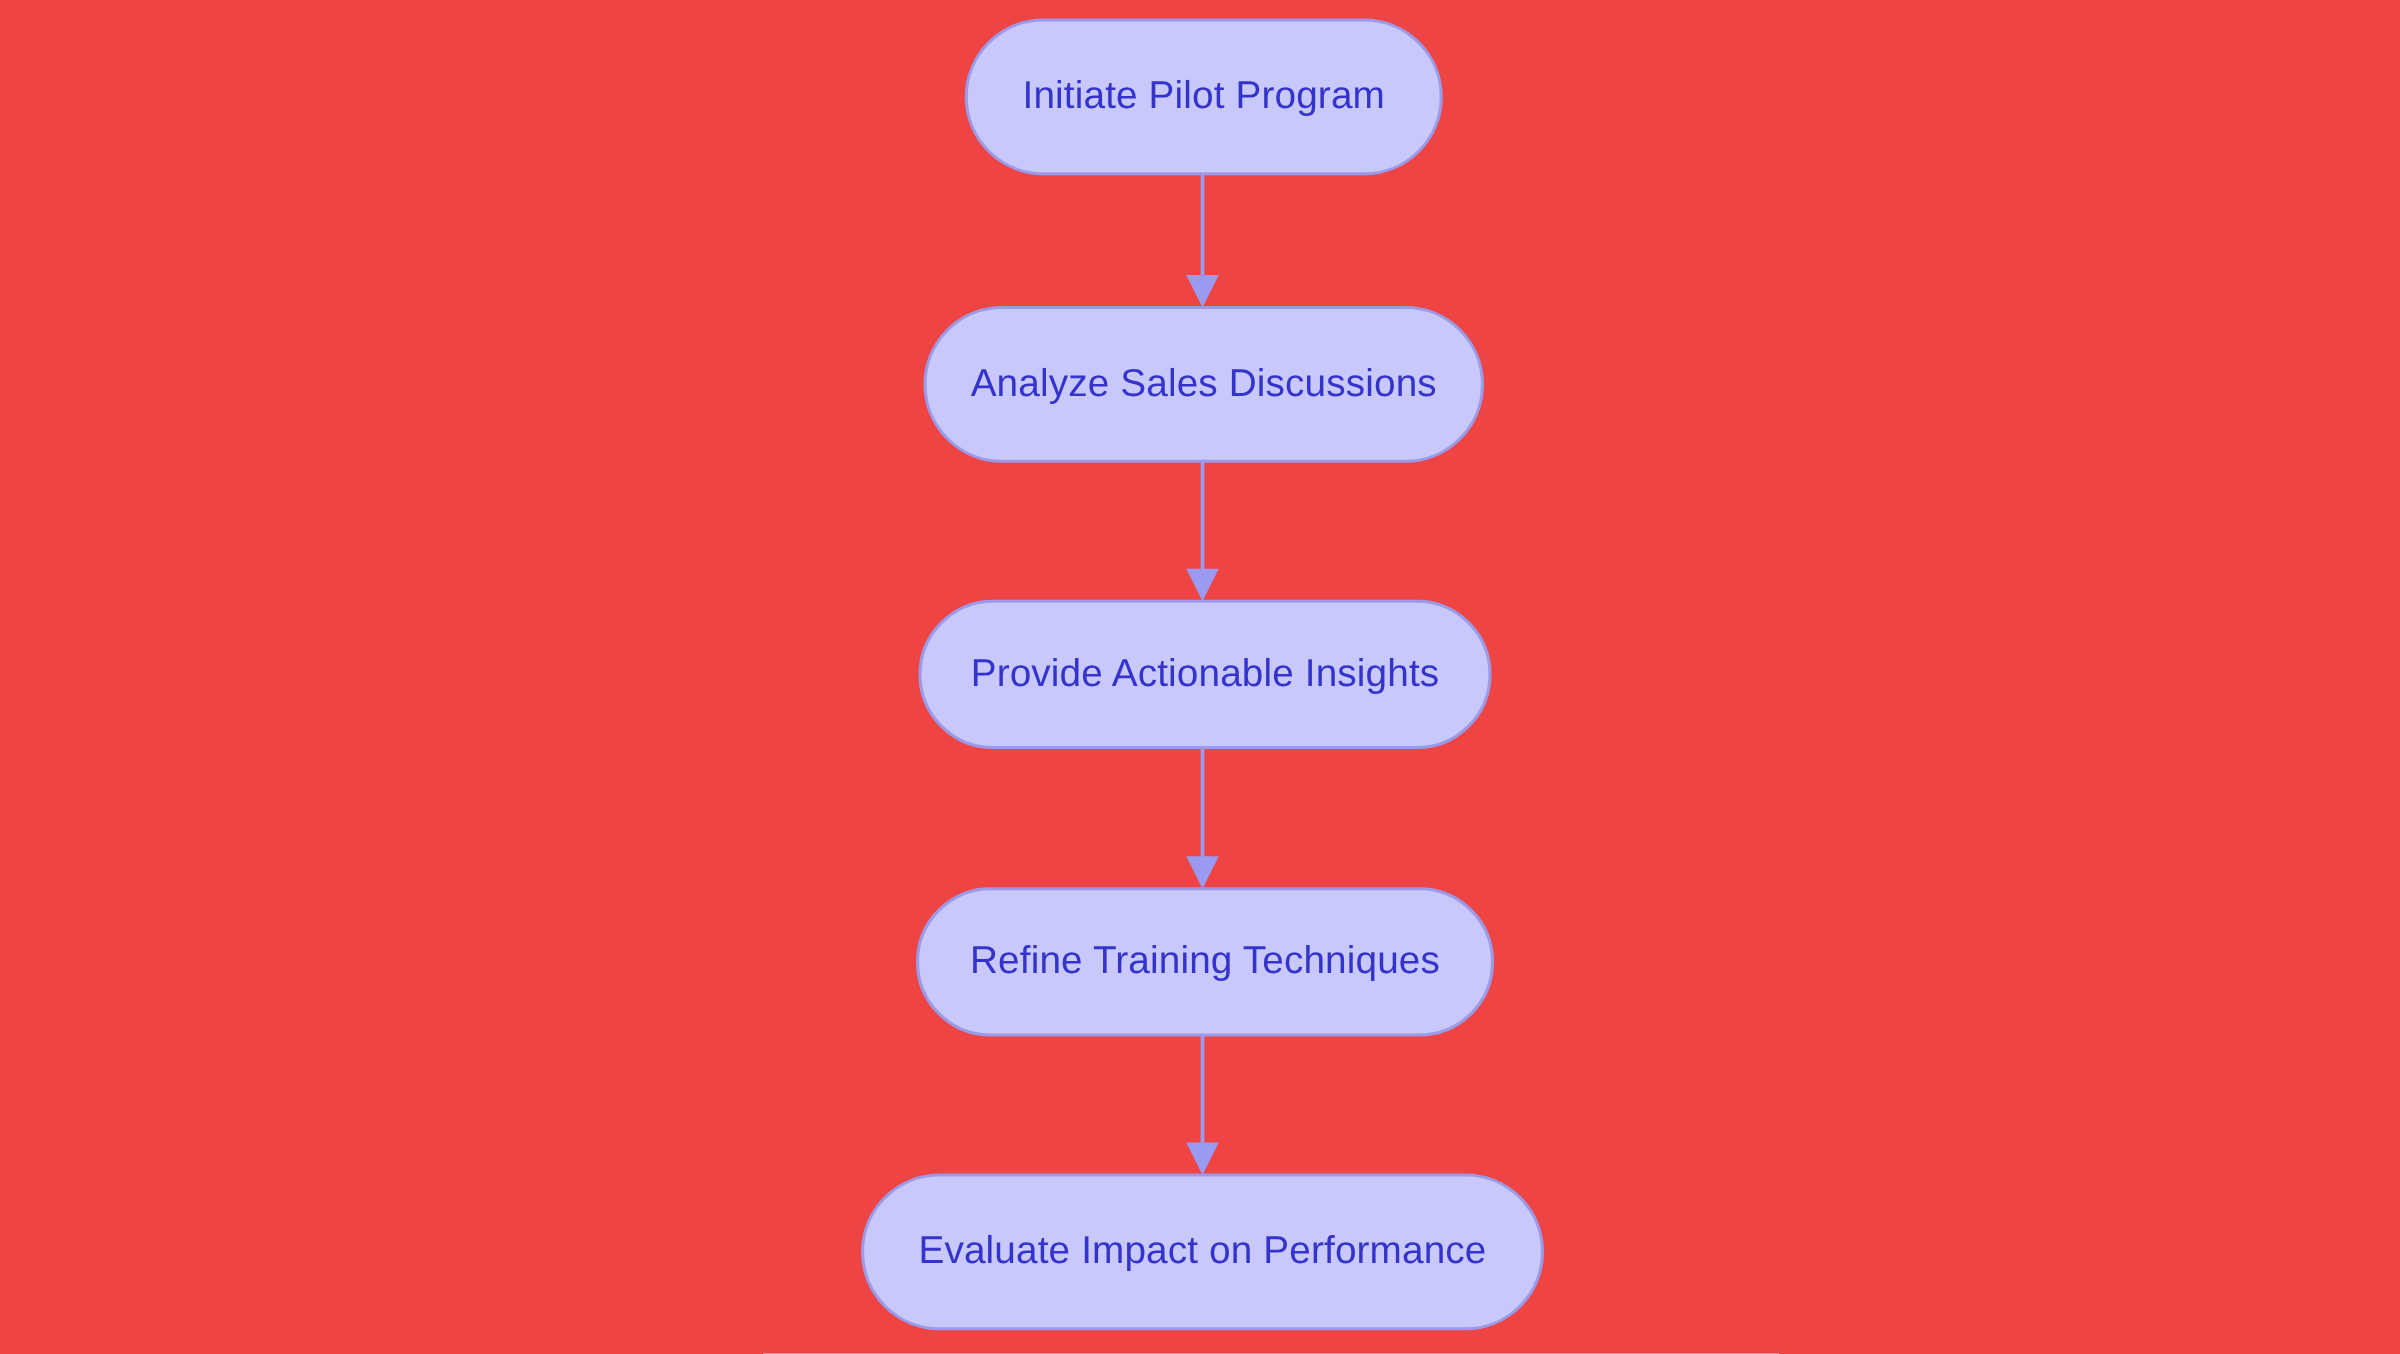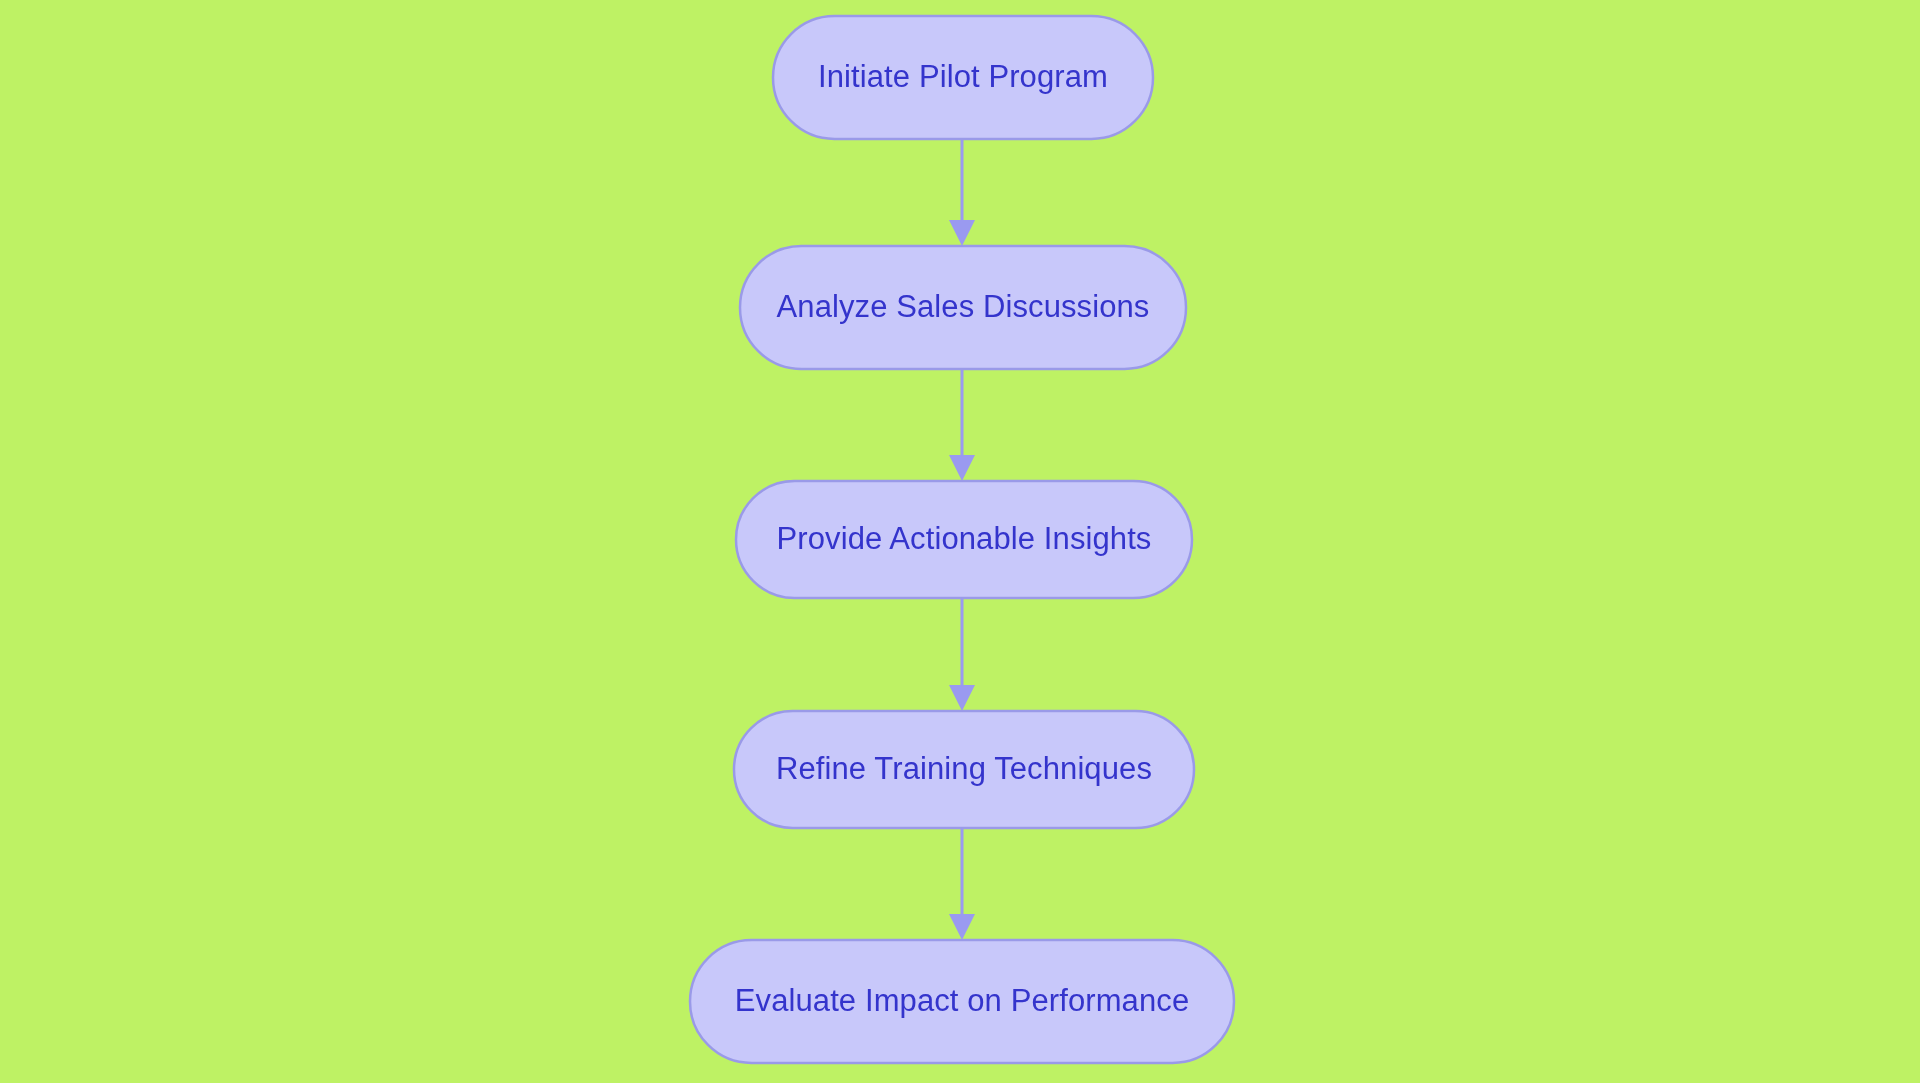--- a/index.html
+++ b/index.html
@@ -8,21 +8,21 @@
     padding: 0;
     background: #ffffff;
   }
   body {
     font-family: "Liberation Sans", "DejaVu Sans", sans-serif;
   }
   #canvas {
     position: relative;
     width: 1920px;
     height: 1083px;
-    background: #bef264;
+    background: #ef4444;
     overflow: hidden;
   }
   #flow-svg {
     position: absolute;
     left: 0;
     top: 0;
     width: 1920px;
     height: 1083px;
     display: block;
   }

